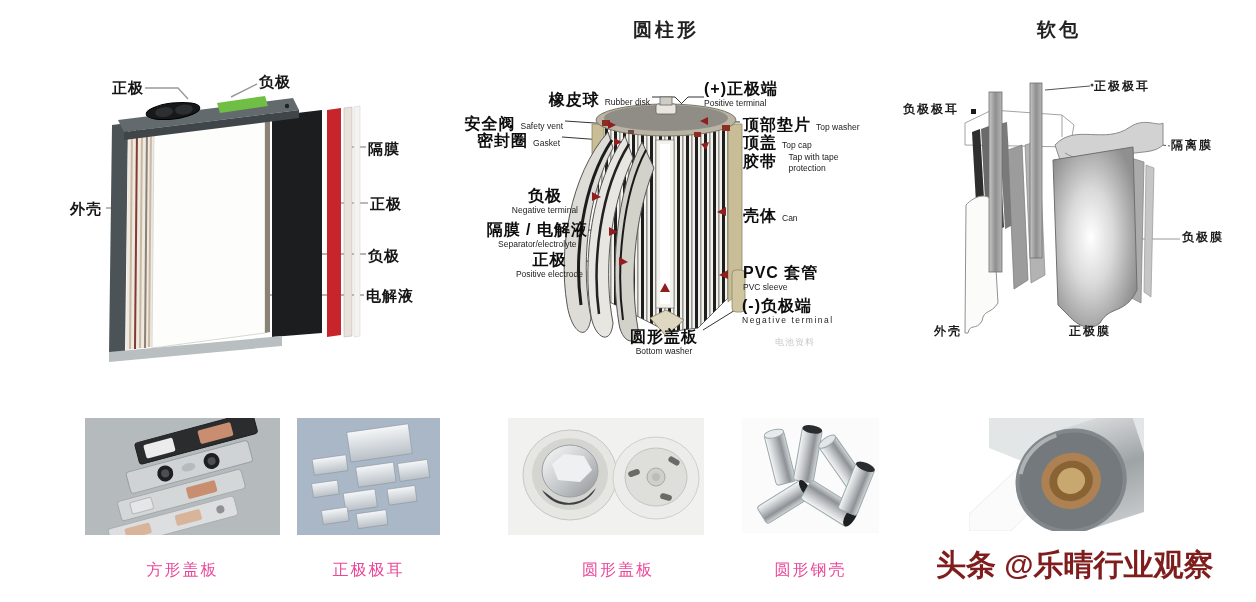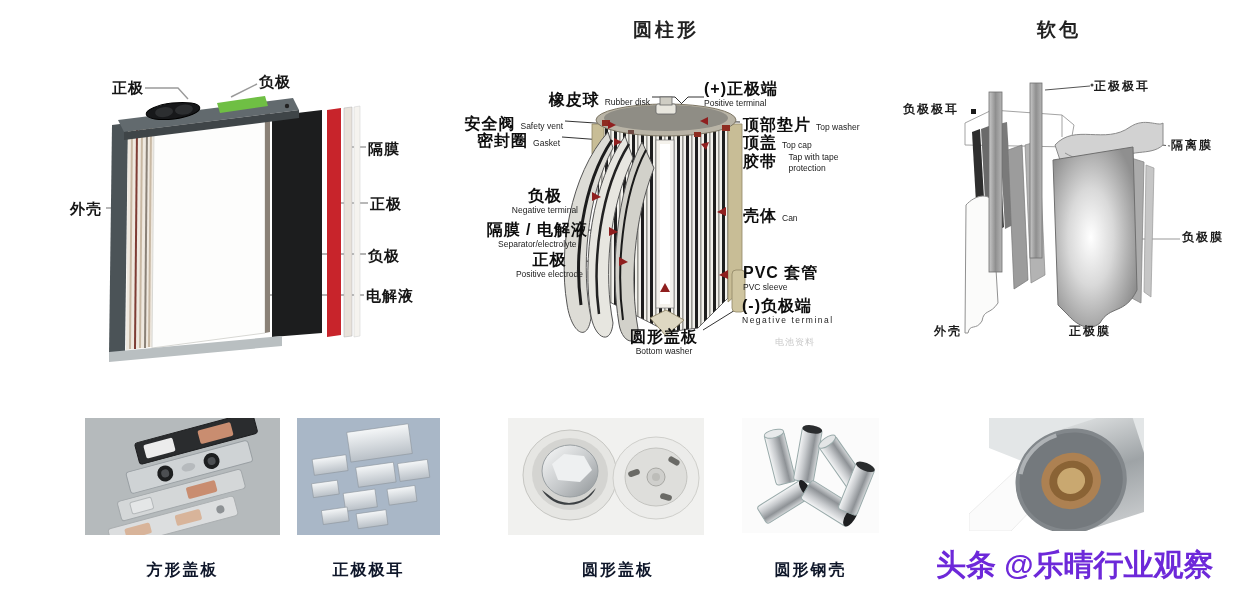--- a/index.html
+++ b/index.html
@@ -17,23 +17,23 @@
   .clab.two .zh,.clab.two .en{display:block;}
   .clab.rt{text-align:center;}
   .clab.inline .en{margin-left:5px;}
   .clab.tapelab .en{display:inline-block;width:64px;vertical-align:top;white-space:normal;line-height:1.25;}
   .clab.ctr{text-align:center;}
   .faint-mark{position:absolute;font-size:9px;color:#9a9a9a;opacity:.55;letter-spacing:1px;}
   
   .polab{position:absolute;font-family:"Liberation Serif",serif;font-weight:700;font-size:12px;
          letter-spacing:2px;color:#1c1c1c;white-space:nowrap;}
   
-  .caption{position:absolute;font-size:16px;font-weight:700;letter-spacing:2px;color:#0f172a;text-align:center;}
+  .caption{position:absolute;font-size:16px;font-weight:400;letter-spacing:2px;color:#ec4899;text-align:center;}
   .big-watermark{position:absolute;left:936px;top:545px;font-size:30px;font-weight:700;
-                 letter-spacing:0px;color:#6d28d9;z-index:6;white-space:nowrap;}
+                 letter-spacing:0px;color:#7f1d1d;z-index:6;white-space:nowrap;}
 </style>
 </head>
 <body>
 
 <div class="canvas">
 
   <div class="col-title" style="left:596px;top:17px">圆柱形</div>
   <div class="col-title" style="left:989px;top:17px">软包</div>
 
   <svg class="art" style="left:60px;top:75px" width="360" height="300" viewBox="0 0 360 300">

